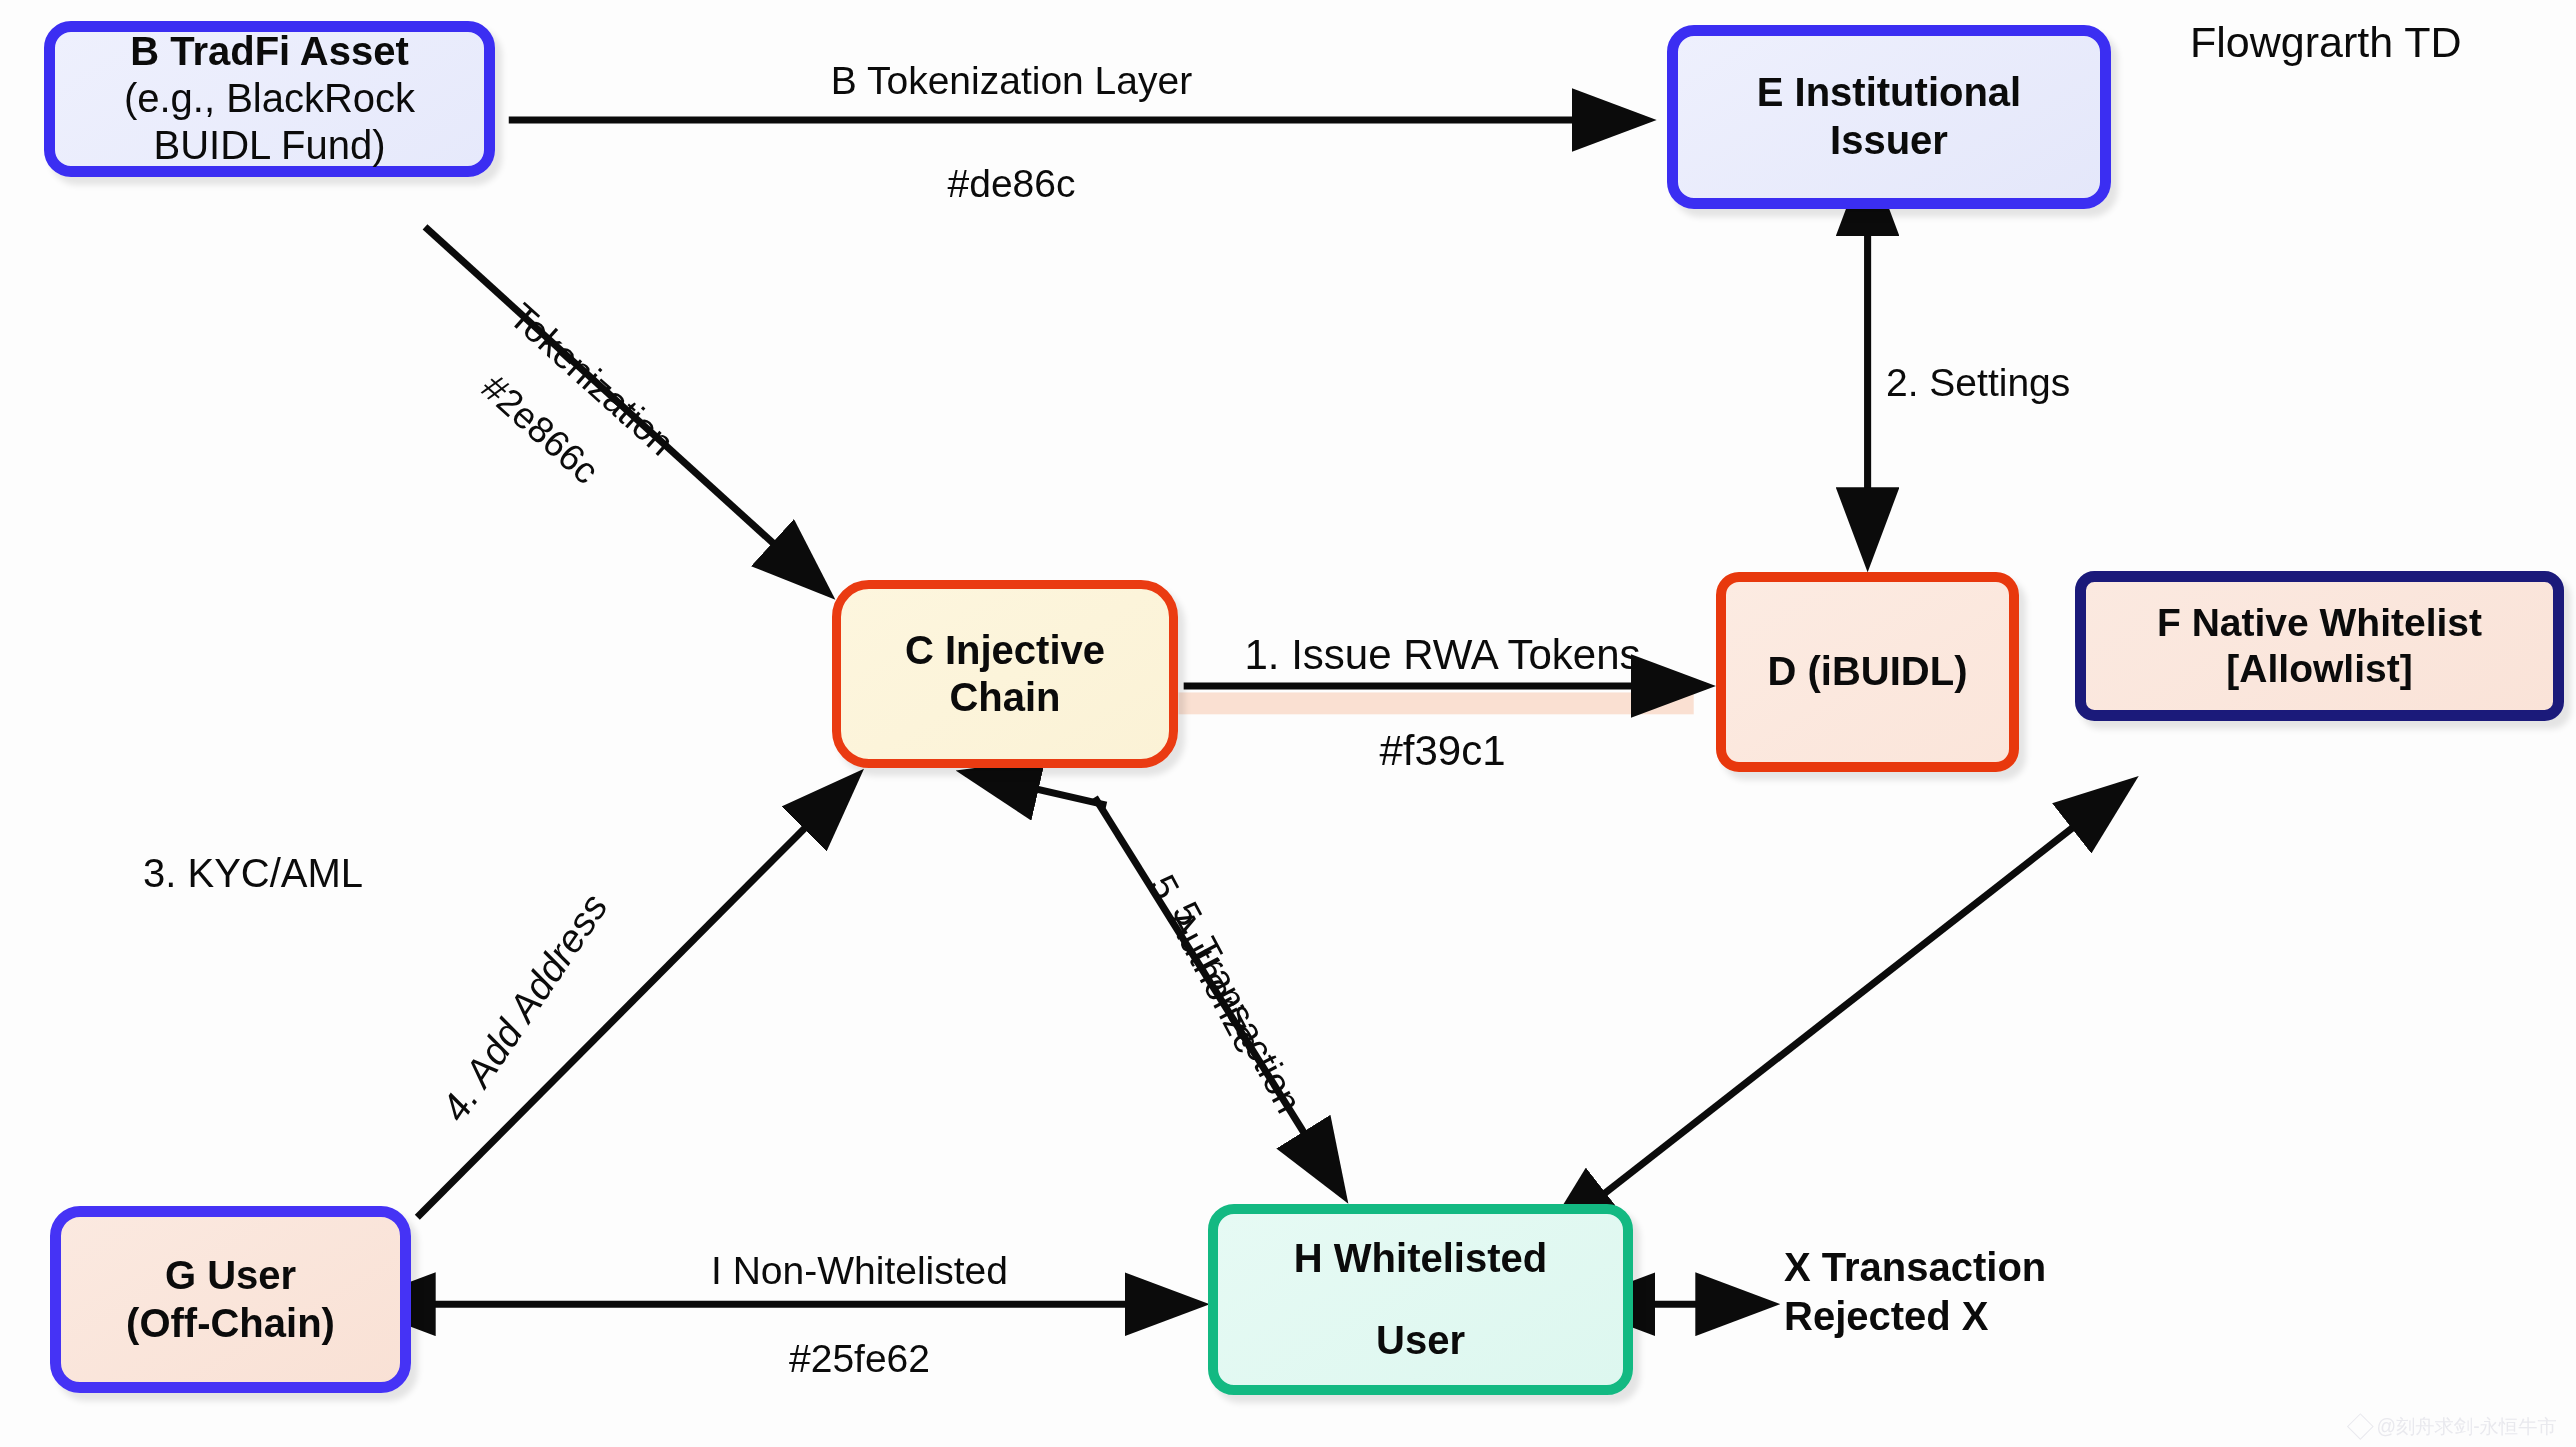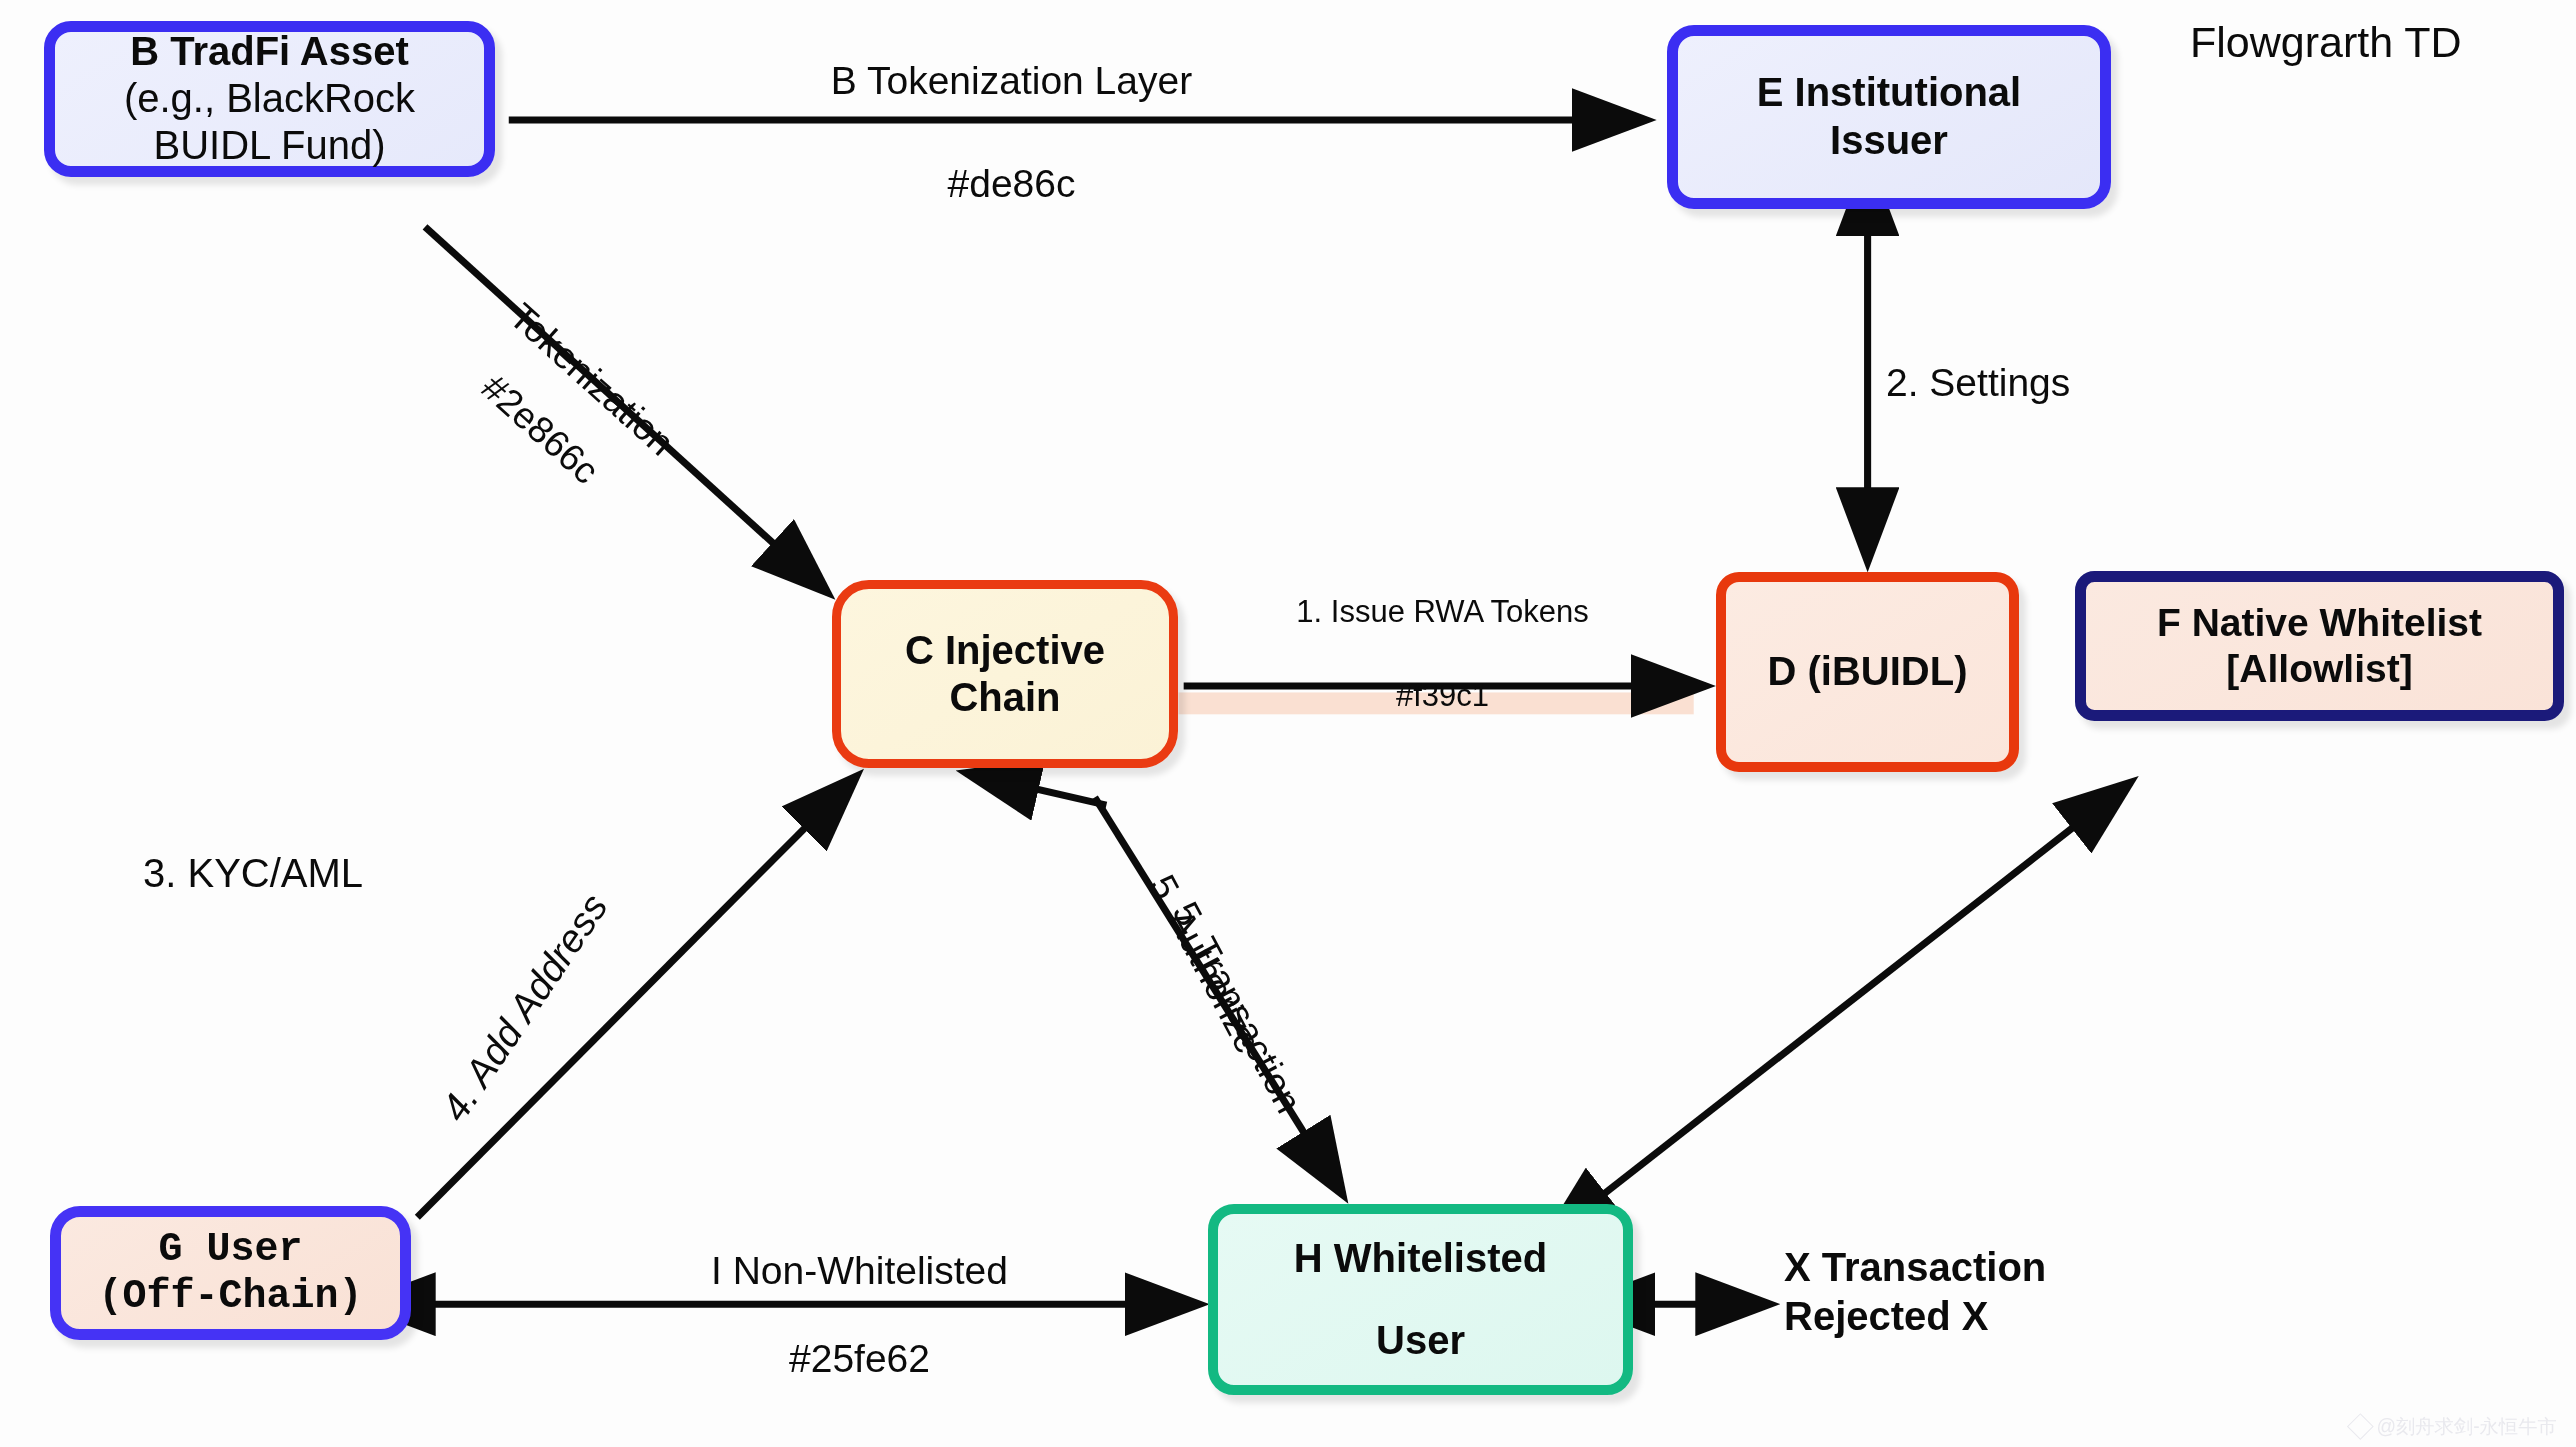--- a/index.html
+++ b/index.html
@@ -71,26 +71,25 @@
   
   #node-f {
     left: 2075px; top: 571px; width: 489px; height: 150px;
     border: 11px solid #1b1a7a;
     background: linear-gradient(150deg,#fbe9e0 0%,#fae3d8 100%);
     font-size: 39px; font-weight: bold;
     border-radius: 19.3px;
   }
   
   #node-g {
-    left: 50px; top: 1206px; width: 361px; height: 134px;
+    left: 50px; top: 1206px; width: 361px; height: 187px;
     border: 11px solid #4533f5;
     background: linear-gradient(150deg,#fbe9e0 0%,#f9e1d5 100%);
     font-size: 40px; font-weight: bold;
     border-radius: 30px;
-    font-family: Liberation Mono, monospace;
   }
   
   #node-h {
     left: 1208px; top: 1204px; width: 425px; height: 191px;
     border: 10.3px solid #13b982;
     background: linear-gradient(150deg,#e6faf4 0%,#ddf7ef 100%);
     font-size: 40px; font-weight: bold;
     border-radius: 26px;
     gap: 34px;
   }
@@ -123,21 +122,21 @@
     font-size: 40px; font-weight: bold; text-align: left;
     line-height: 1.22;
   }
   #lbl-rejected .ln { display: block; }
   #lbl-tok-layer {
     left: 741px; top: 59px; font-size: 39px;
     width: 541px;
   }
   #lbl-tok-layer .l1 { margin-bottom: 59px; }
   #lbl-issue {
-    left: 1188px; top: 594px; font-size: 31px; width: 509px;
+    left: 1188px; top: 631px; font-size: 42px; width: 509px;
   }
   #lbl-issue .l1 { margin-bottom: 48px; }
   #lbl-settings {
     left: 1886px; top: 361px; font-size: 39px;
   }
   #lbl-nonwl {
     left: 621px; top: 1249px; font-size: 39px; width: 477px;
   }
   #lbl-nonwl .l1 { margin-bottom: 44px; }
 

